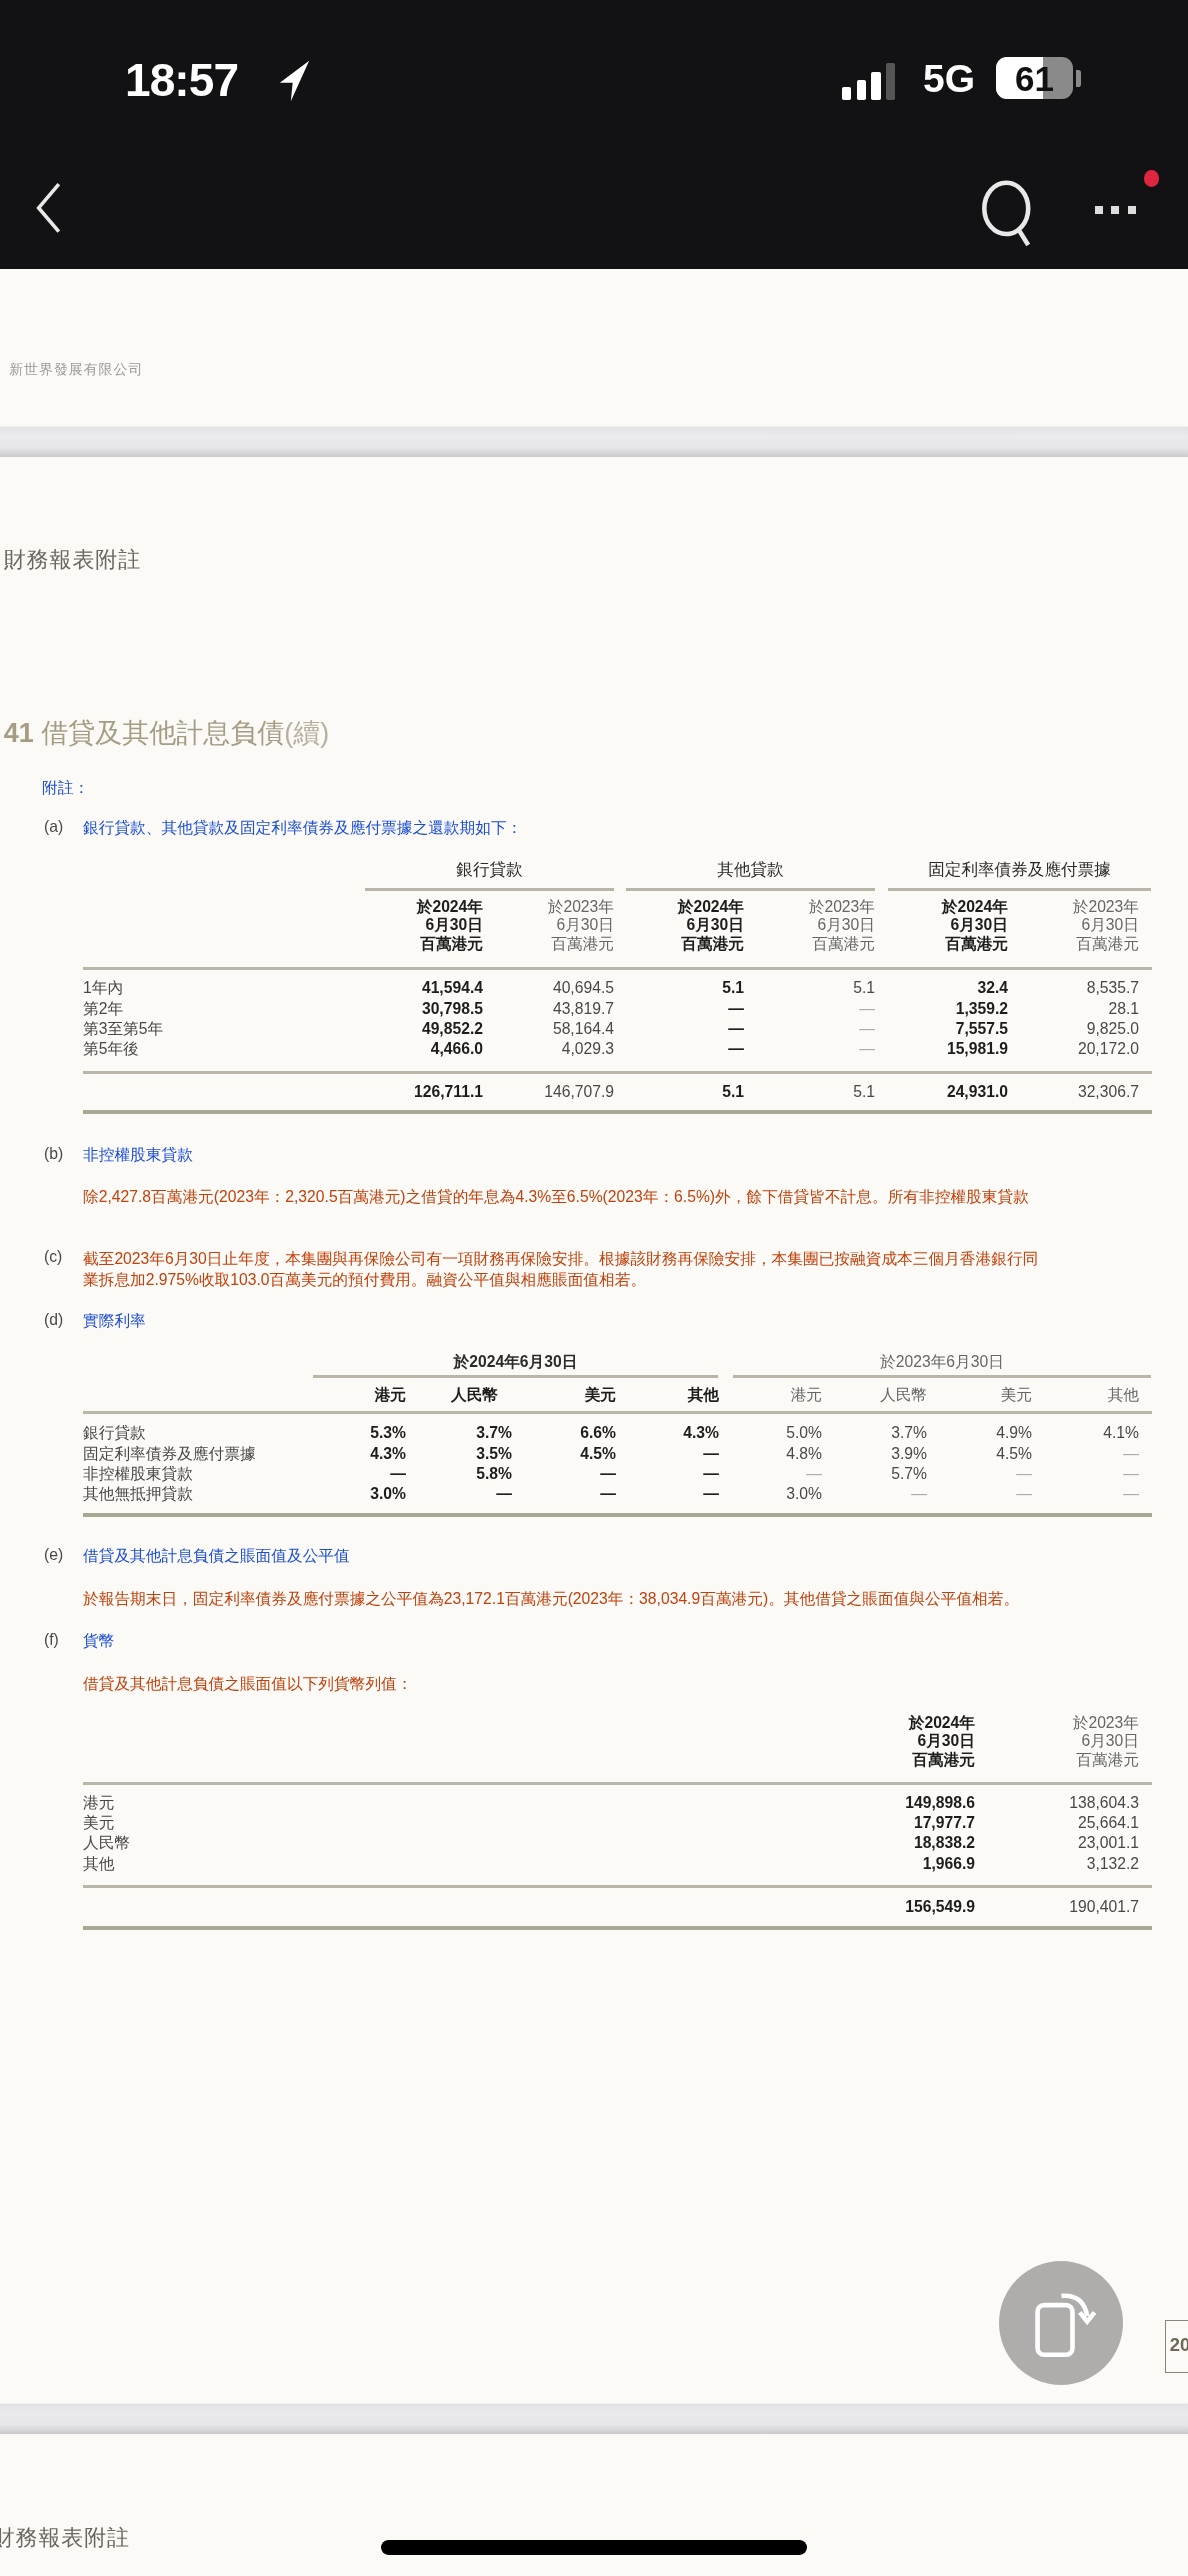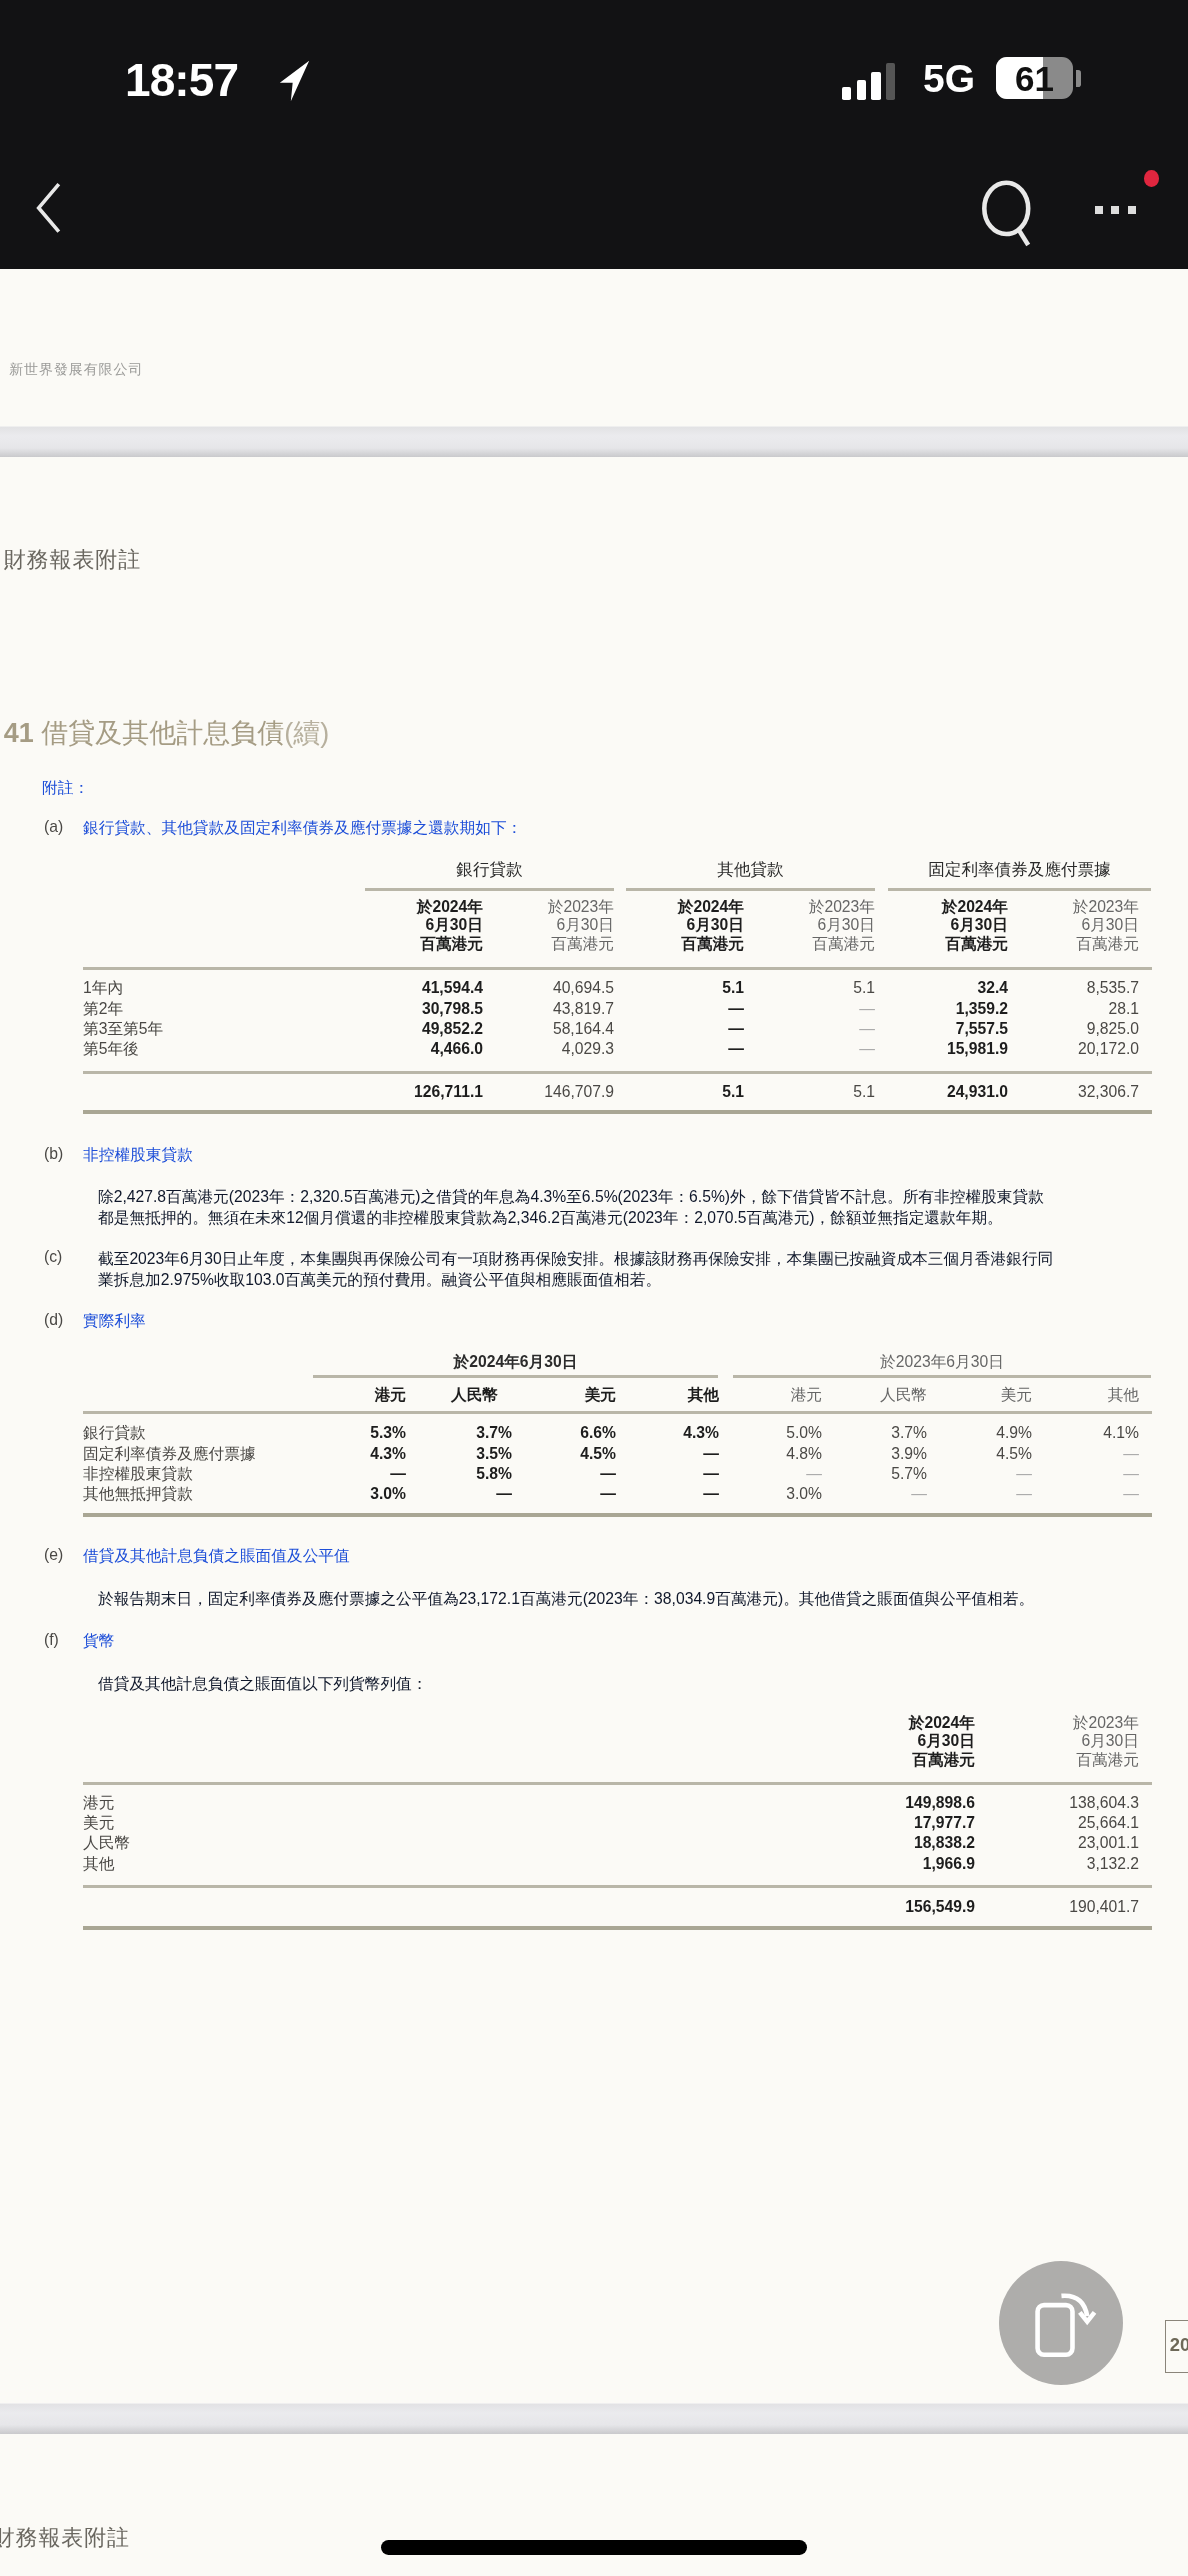--- a/index.html
+++ b/index.html
@@ -27,21 +27,21 @@
     
     .page-header-co { position: absolute; left: 9.2px; top: 361px; font-size: 14px; color: #9a9a98; letter-spacing: 0.9px; }
     .page-gap { position: absolute; left: 0; width: 1188px; height: 31px; background: linear-gradient(#e2e2e4, #ebebee 30%, #e6e6e9 70%, #c9c9cc); border-top: 1.8px solid #efefef; }
     .page-section-title { position: absolute; left: 3.7px; font-size: 22px; color: #6a6760; letter-spacing: 0.9px; }
     .note-heading { position: absolute; left: 3.7px; top: 715px; font-size: 27px; color: #a59c84; }
     .note-heading b { font-weight: bold; }
     .note-heading .cont { font-weight: normal; color: #b7b09e; }
 
     .txt { position: absolute; font-size: 15.7px; color: #1d4ed8; line-height: 20px; }
     .lbl { position: absolute; font-size: 15.7px; color: #4a4845; }
-    .para { position: absolute; left: 98px; width: 1069px; font-size: 15.7px; color: #0f172a; line-height: 21px; }
+    .para { position: absolute; left: 83px; width: 1069px; font-size: 15.7px; color: #c2410c; line-height: 21px; }
 
     
     .tbl { position: absolute; font-size: 15.7px; }
     .rule { position: absolute; height: 2.8px; background: #b9b6a8; }
     .rule.thick { height: 3.7px; background: #a9a694; }
     .cell { position: absolute; text-align: right; white-space: nowrap; line-height: 18.4px; }
     .cell.b { font-weight: bold; color: #1d1d1d; }
     .cell.n { color: #4a4845; }
     .cell.l { text-align: left; color: #4a4845; }
     .hdr { position: absolute; text-align: right; line-height: 18.4px; white-space: nowrap; }
@@ -195,21 +195,20 @@
     <div class="cell b" style="left:901px; top:1083px; width:107px">24,931.0</div>
     <div class="cell n" style="left:1032px; top:1083px; width:107px">32,306.7</div>
   </div>
   <div class="rule thick" style="left:83px; top:1110px; width:1069px"></div>
 </div>
 
 <div class="lbl" style="left:44px; top:1145px">(b)</div>
 <div class="txt" style="left:83px; top:1145px">非控權股東貸款</div>
 <div class="para" style="top:1186px">
   <div>除2,427.8百萬港元(2023年：2,320.5百萬港元)之借貸的年息為4.3%至6.5%(2023年：6.5%)外，餘下借貸皆不計息。所有非控權股東貸款</div>
-  <div>都是無抵押的。無須在未來12個月償還的非控權股東貸款為2,346.2百萬港元(2023年：2,070.5百萬港元)，餘額並無指定還款年期。</div>
 </div>
 
 <div class="lbl" style="left:44px; top:1248px">(c)</div>
 <div class="para" style="top:1248px">
   <div>截至2023年6月30日止年度，本集團與再保險公司有一項財務再保險安排。根據該財務再保險安排，本集團已按融資成本三個月香港銀行同</div>
   <div>業拆息加2.975%收取103.0百萬美元的預付費用。融資公平值與相應賬面值相若。</div>
 </div>
 
 <div class="lbl" style="left:44px; top:1311px">(d)</div>
 <div class="txt" style="left:83px; top:1311px">實際利率</div>

